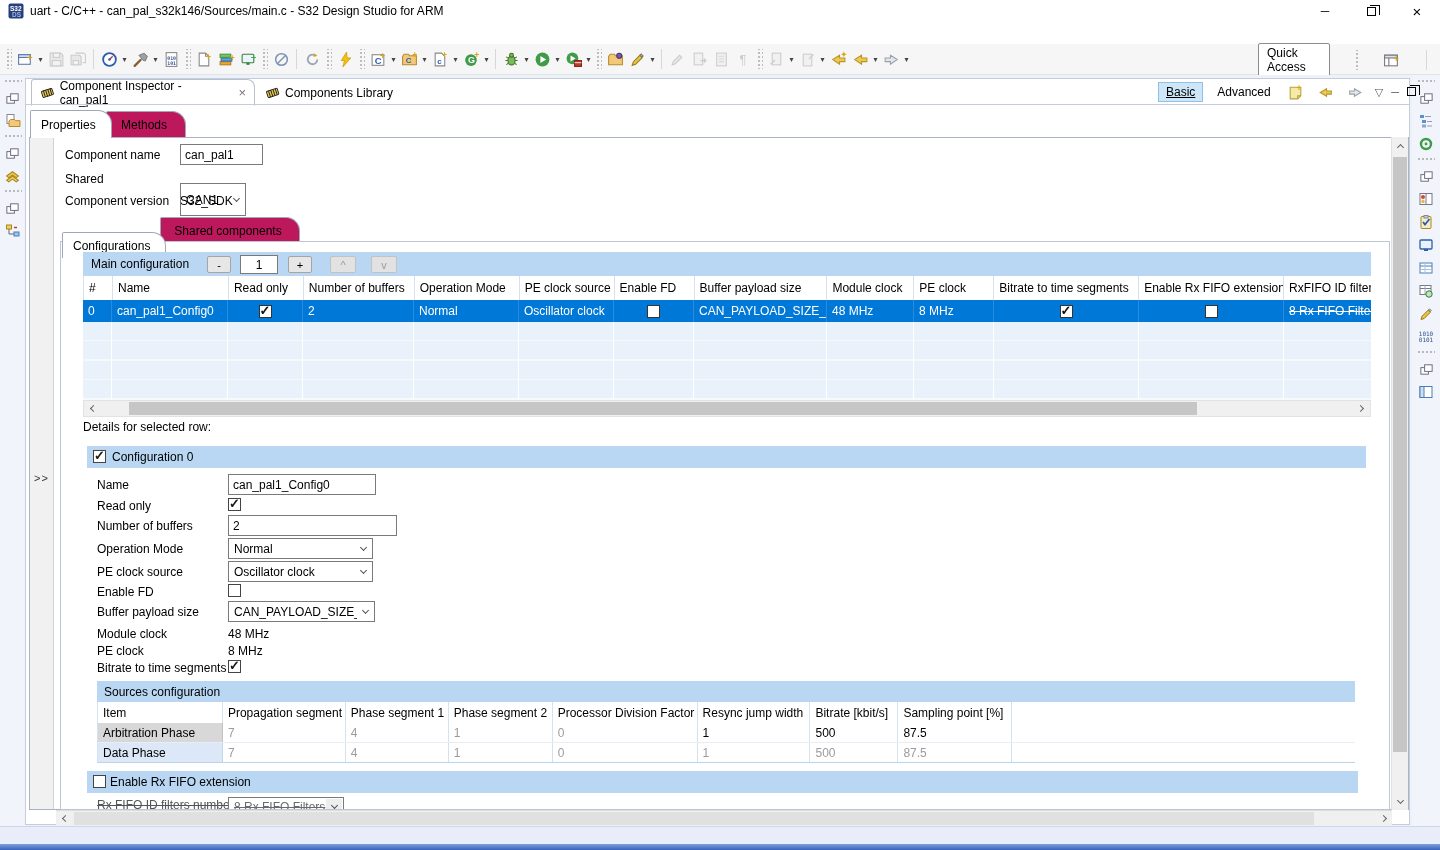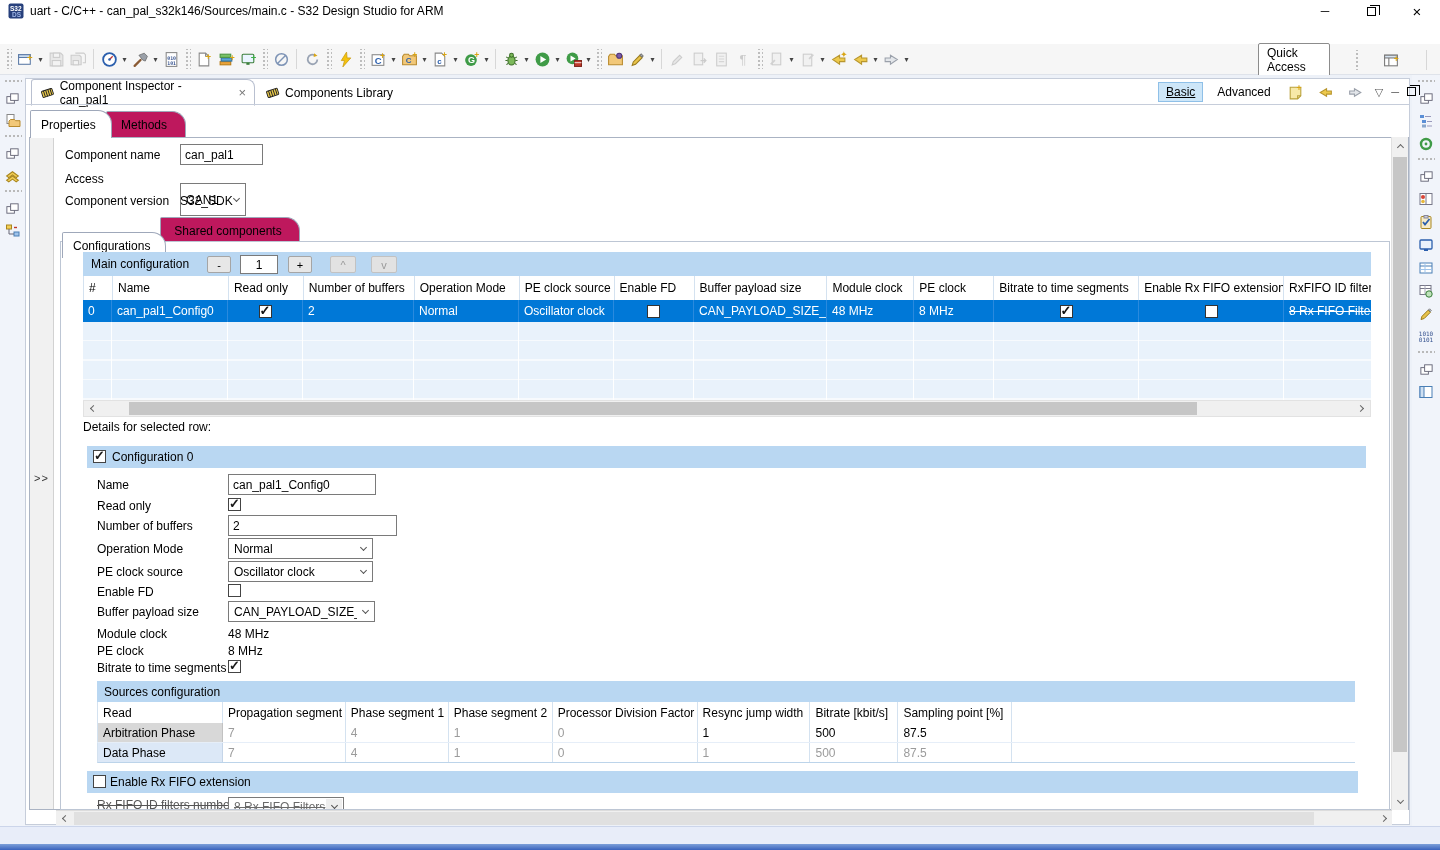--- a/index.html
+++ b/index.html
@@ -573,21 +573,21 @@
   <div class="abs itab" style="left:30px;top:110px;width:82px;z-index:2;height:28px">
     <span>Properties</span>
   </div>
   <div class="abs content-rect" style="left:29px;top:137px;width:1380px;height:673px;z-index:1"></div>
 
   <div class="abs graystrip" style="left:30px;top:138px;width:24px;height:671px;z-index:2"></div>
   <div class="abs expandlbl" style="left:34px;top:472px;z-index:3">&gt;&gt;</div>
 
   <div class="lbl" style="left:65px;top:148px;z-index:3">Component name</div>
   <input class="txtin" style="left: 180px; top: 144px; width: 83px; height: 21px; z-index: 3;" value="can_pal1">
-  <div class="lbl" style="left:65px;top:172px;z-index:3">Access</div>
+  <div class="lbl" style="left:65px;top:172px;z-index:3">Shared</div>
   <div class="selbox" style="left:180px;top:183px;width:66px;height:33px;z-index:3">
     <span>CAN1</span>
     <span class="chev">
         <i></i>
       </span>
   </div>
   <div class="lbl" style="left:65px;top:194px;z-index:3">Component version</div>
   <div class="lbl" style="left:180px;top:194px;z-index:3">S32_SDK</div>
 
   <div class="abs itab back" style="left:160px;top:217px;width:140px;z-index:3">
@@ -731,21 +731,21 @@
 
   <div class="lbl" style="left:97px;top:661px;z-index:4">Bitrate to time segments</div>
   <span class="cb checked" style="left:228px;top:660px;z-index:4">
       <span class="mark">✓</span>
     </span>
 
   <div class="hdr-band" style="left:97px;top:681px;width:1258px;height:21px;z-index:4">
     <span style="margin-left:7px">Sources configuration</span>
   </div>
   <div class="trow" style="left:97px;top:702px;width:1258px;height:21px;background:#fff;z-index:4;border-left:1px solid #d4e2f0">
-    <div class="hcell" style="width:125px">Read</div>
+    <div class="hcell" style="width:125px">Item</div>
     <div class="hcell" style="width:123px">Propagation segment</div>
     <div class="hcell" style="width:103px">Phase segment 1</div>
     <div class="hcell" style="width:104px">Phase segment 2</div>
     <div class="hcell" style="width:145px">Processor Division Factor</div>
     <div class="hcell" style="width:113px">Resync jump width</div>
     <div class="hcell" style="width:88px">Bitrate [kbit/s]</div>
     <div class="hcell" style="width:114px">Sampling point [%]</div>
     <div class="hcell" style="width:343px;border-right:none"></div>
   </div>
   <div class="trow" style="left:97px;top:723px;width:1258px;height:20px;background:#fff;z-index:4;border-left:1px solid #d4e2f0;border-bottom:1px solid #e6eef8">

